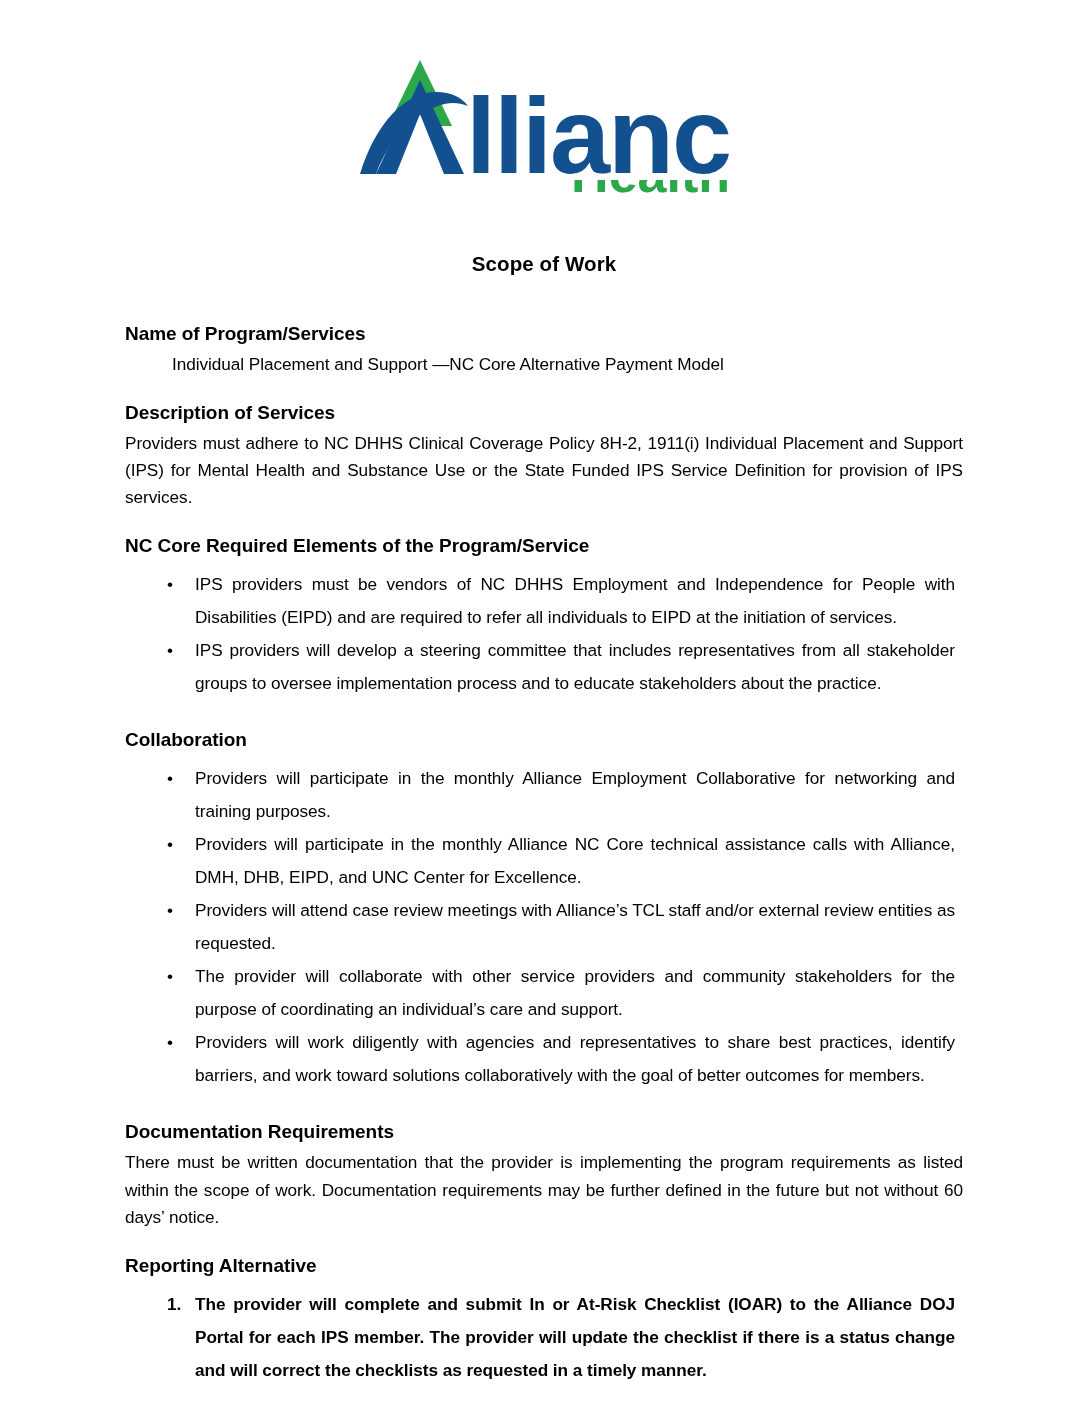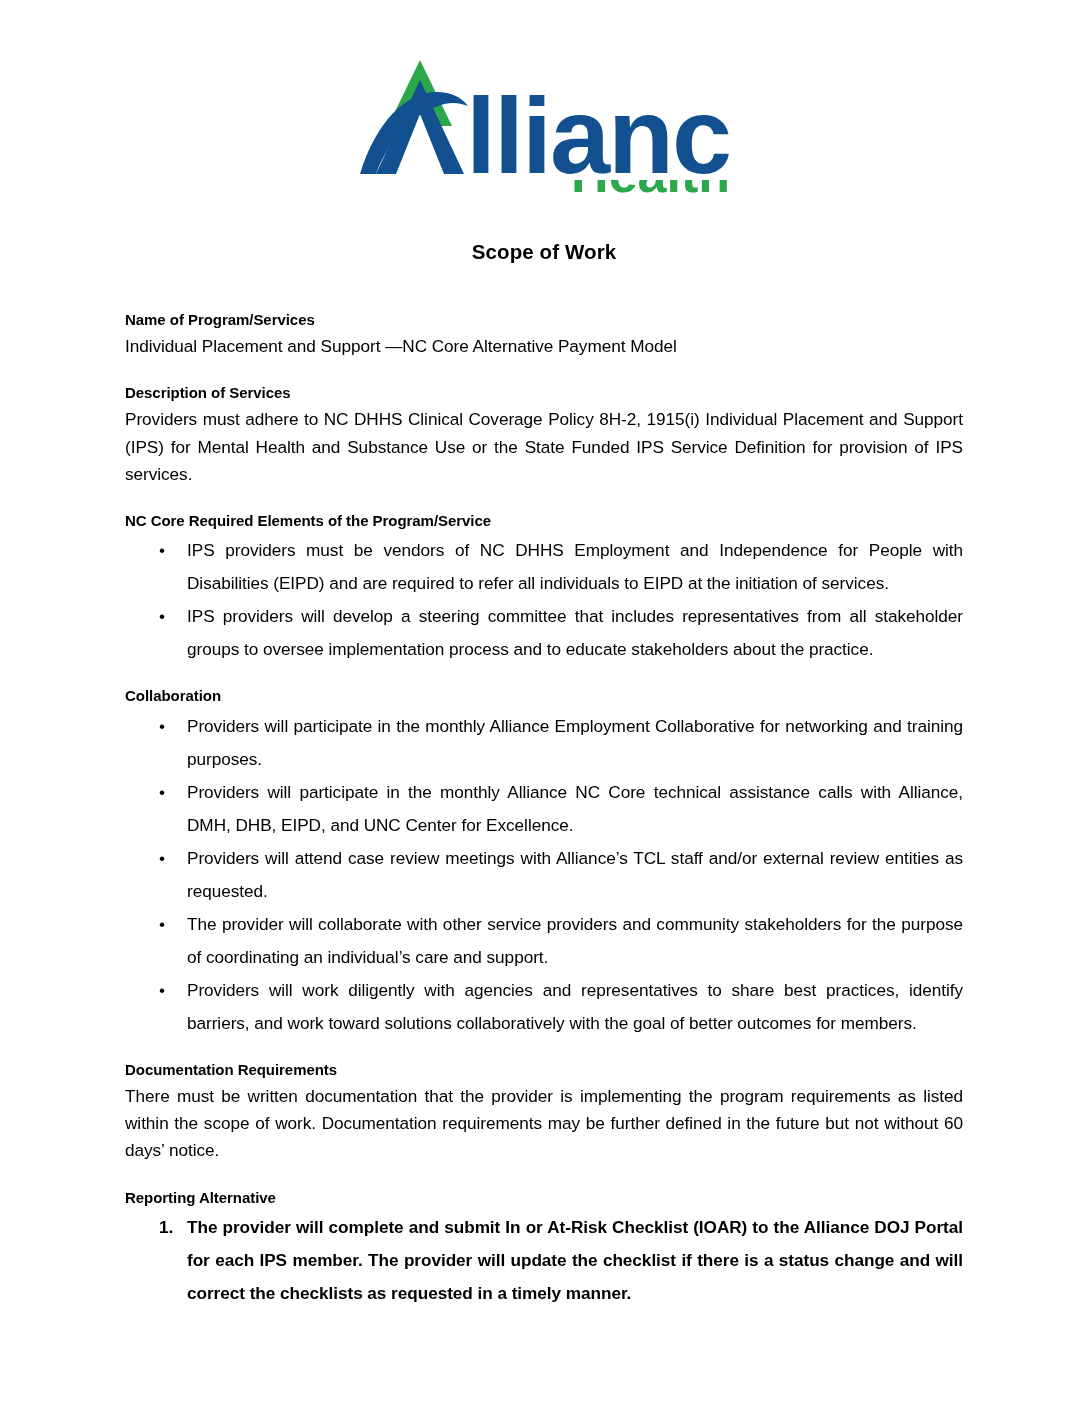--- a/index.html
+++ b/index.html
@@ -46,57 +46,58 @@
     left: 125px;
     top: 236px;
     width: 838px;
   }
 
   .doc-title {
     text-align: center;
     font-size: 20.5px;
     font-weight: bold;
     letter-spacing: 0.1px;
-    margin: 4px 0 44px 0;
+    margin: 16px 0 44px 0;
     line-height: 1.2;
   }
 
   .section {
     margin: 0 0 0 0;
   }
 
   h2.heading {
-    font-size: 15px;
+    font-size: 19px;
     font-weight: bold;
     margin: 0 0 3px 0;
     line-height: 1.42;
     letter-spacing: -0.05px;
   }
 
   p.para {
     font-size: 17.2px;
     line-height: 1.58;
     margin: 0;
     text-align: justify;
     text-justify: inter-word;
     letter-spacing: -0.05px;
   }
   p.para.nojustify {
     text-align: left;
+    margin-left: 47px;
   }
 
   .gap {
     height: 22px;
   }
   .gap-sm {
     height: 19px;
   }
 
   ul.bullets, ol.numbers {
-    margin: 0;
+    margin: 8px;
     padding: 0;
     list-style: none;
   }
   ul.bullets > li, ol.numbers > li {
     position: relative;
     font-size: 17.2px;
     line-height: 1.92;
     padding-left: 62px;
     margin: 0;
     text-align: justify;
@@ -178,21 +179,21 @@
 
     <div class="section">
       <h2 class="heading">Name of Program/Services</h2>
       <p class="para nojustify">Individual Placement and Support —NC Core Alternative Payment Model</p>
     </div>
 
     <div class="gap"></div>
 
     <div class="section">
       <h2 class="heading">Description of Services</h2>
-      <p class="para">Providers must adhere to NC DHHS Clinical Coverage Policy 8H-2, 1915(i) Individual Placement and Support (IPS) for Mental Health and Substance Use or the State Funded IPS Service Definition for provision of IPS services.</p>
+      <p class="para">Providers must adhere to NC DHHS Clinical Coverage Policy 8H-2, 1911(i) Individual Placement and Support (IPS) for Mental Health and Substance Use or the State Funded IPS Service Definition for provision of IPS services.</p>
     </div>
 
     <div class="gap"></div>
 
     <div class="section">
       <h2 class="heading">NC Core Required Elements of the Program/Service</h2>
       <ul class="bullets">
         <li>IPS providers must be vendors of NC DHHS Employment and Independence for People with Disabilities (EIPD) and are required to refer all individuals to EIPD at the initiation of services.</li>
         <li>IPS providers will develop a steering committee that includes representatives from all stakeholder groups to oversee implementation process and to educate stakeholders about the practice.</li>
       </ul>

